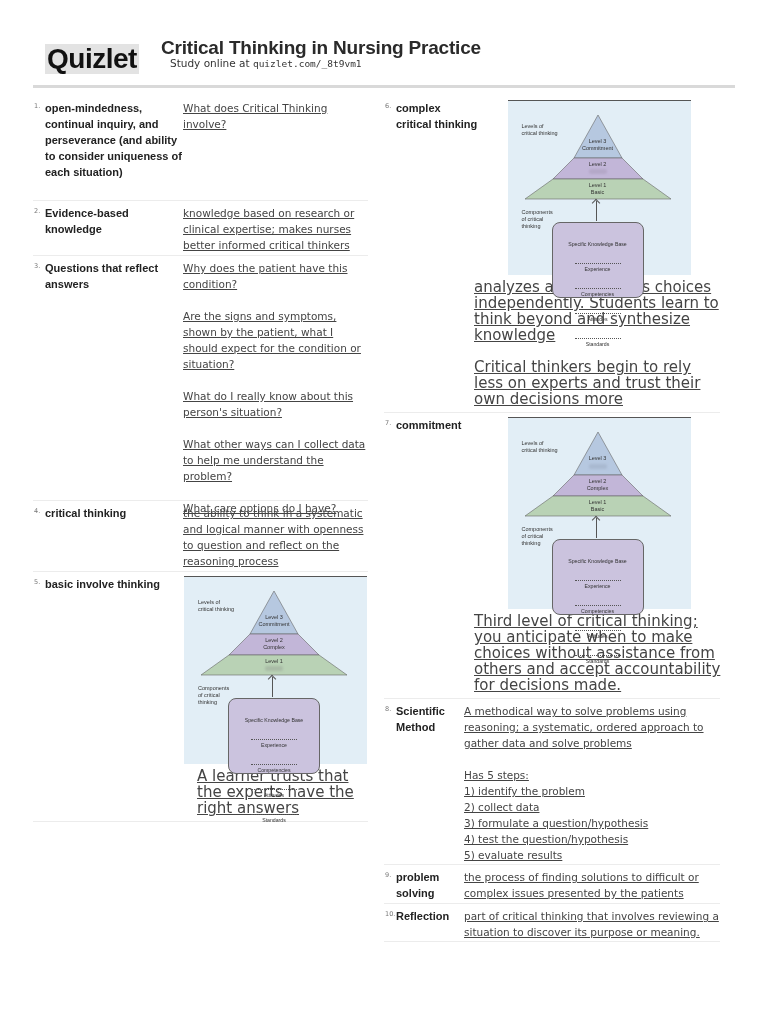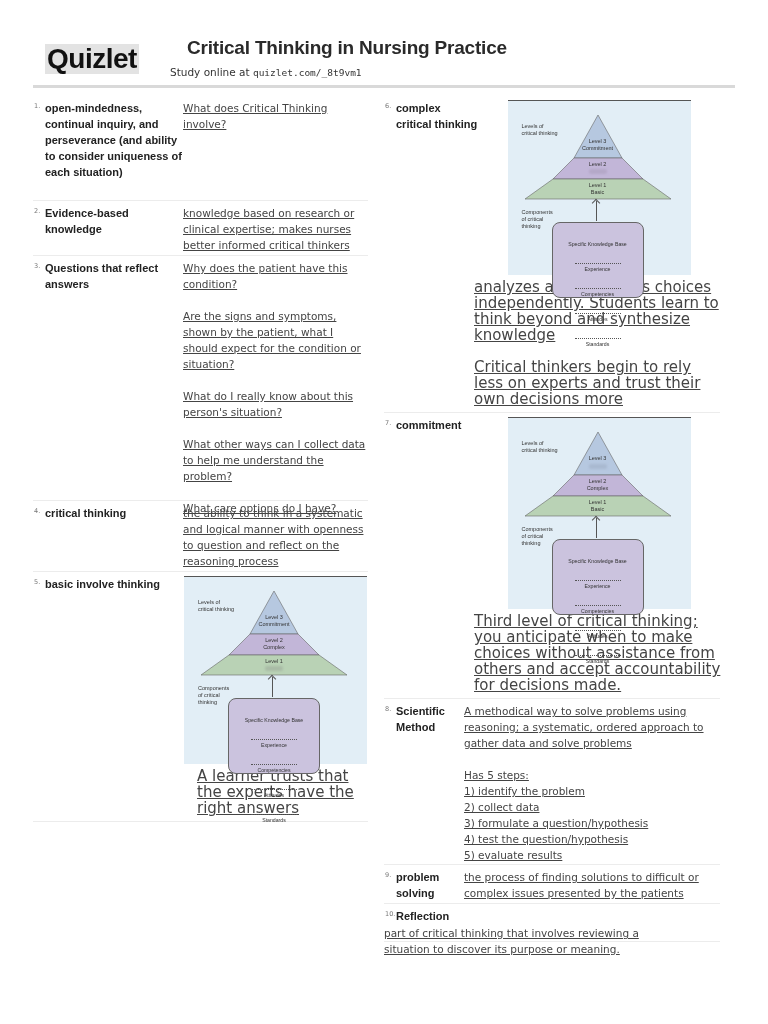--- a/index.html
+++ b/index.html
@@ -1,22 +1,22 @@
 <!DOCTYPE html>
 <html><head>
 <meta charset="utf-8">
 <style>
   * { box-sizing: border-box; margin: 0; padding: 0; }
   html, body { width: 768px; height: 1024px; background: #ffffff; overflow: hidden; }
   body { font-family: "DejaVu Sans", "Liberation Sans", sans-serif; color: #333; position: relative; }
 
   .header { position: absolute; left: 33px; top: 34px; width: 702px; height: 54px; border-bottom: 3px solid #d9d9d9; }
   .logo { position: absolute; left: 12px; top: 10px; background: #e3e3e3; font-family: "Liberation Sans", sans-serif; font-weight: bold; font-size: 28px; color: #111; padding: 0 2px; line-height: 30px; letter-spacing: -0.5px; }
-  .title { position: absolute; left: 154px; top: 3px; font-family: "Liberation Sans", sans-serif; font-weight: bold; font-size: 19px; color: #2a2a2a; letter-spacing: -0.2px; }
-  .subtitle { position: absolute; left: 137px; top: 32px; font-size: 10.5px; color: #333; }
+  .title { position: absolute; left: 128px; top: 3px; font-family: "Liberation Sans", sans-serif; font-weight: bold; font-size: 19px; color: #2a2a2a; letter-spacing: -0.2px; }
+  .subtitle { position: absolute; left: 137px; top: 23px; font-size: 10.5px; color: #333; }
   .subtitle .url { font-family: "DejaVu Sans Mono", monospace; font-size: 9.5px; }
 
   .col { position: absolute; top: 96px; }
   .col-left { left: 33px; width: 335px; }
   .col-right { left: 384px; width: 336px; }
 
   .row { position: relative; border-bottom: 1px solid #ececec; padding: 3px 0 5px 0; display: flex; }
   .num { position: absolute; left: 1px; top: 6px; font-size: 6.5px; color: #777; }
   .term { font-family: "Liberation Sans", sans-serif; font-weight: bold; font-size: 11px; line-height: 16px; color: #222; padding-left: 12px; padding-top: 1px; }
   .def { font-size: 10.5px; line-height: 16px; color: #444; padding-top: 1px; white-space: pre-line; text-decoration: underline; }
@@ -201,18 +201,18 @@
 2) collect data
 3) formulate a question/hypothesis
 4) test the question/hypothesis
 5) evaluate results</div>
   </div>
   <div class="row" style="height:39px;">
     <span class="num">9.</span>
     <div class="term narrow">problem solving</div>
     <div class="def wide">the process of finding solutions to difficult or complex issues presented by the patients</div>
   </div>
-  <div class="row" style="height:38px;flex-direction:column;">
+  <div class="row" style="height:38px;">
     <span class="num">10.</span>
     <div class="term narrow">Reflection</div>
     <div class="def wide">part of critical thinking that involves reviewing a situation to discover its purpose or meaning.</div>
   </div>
 </div>
 
 </body></html>

